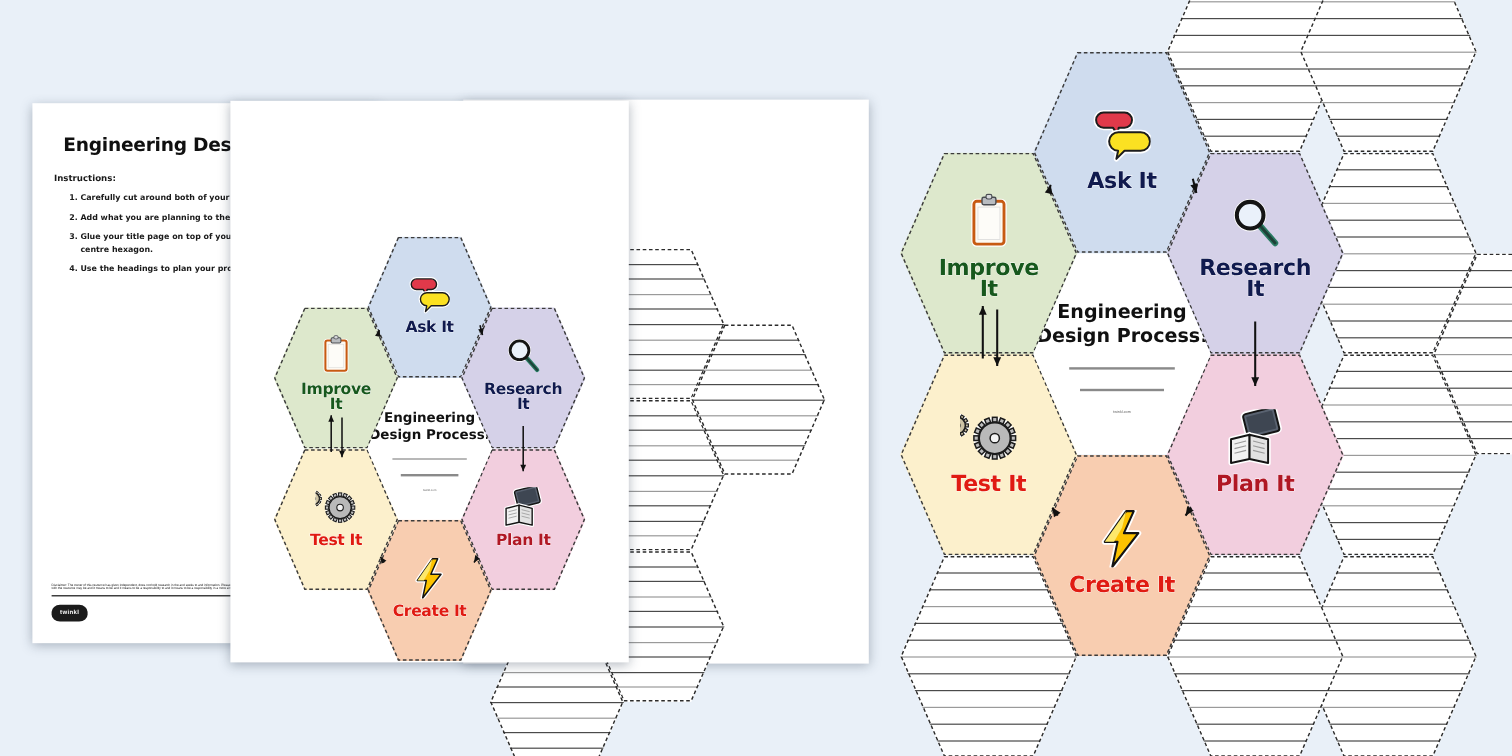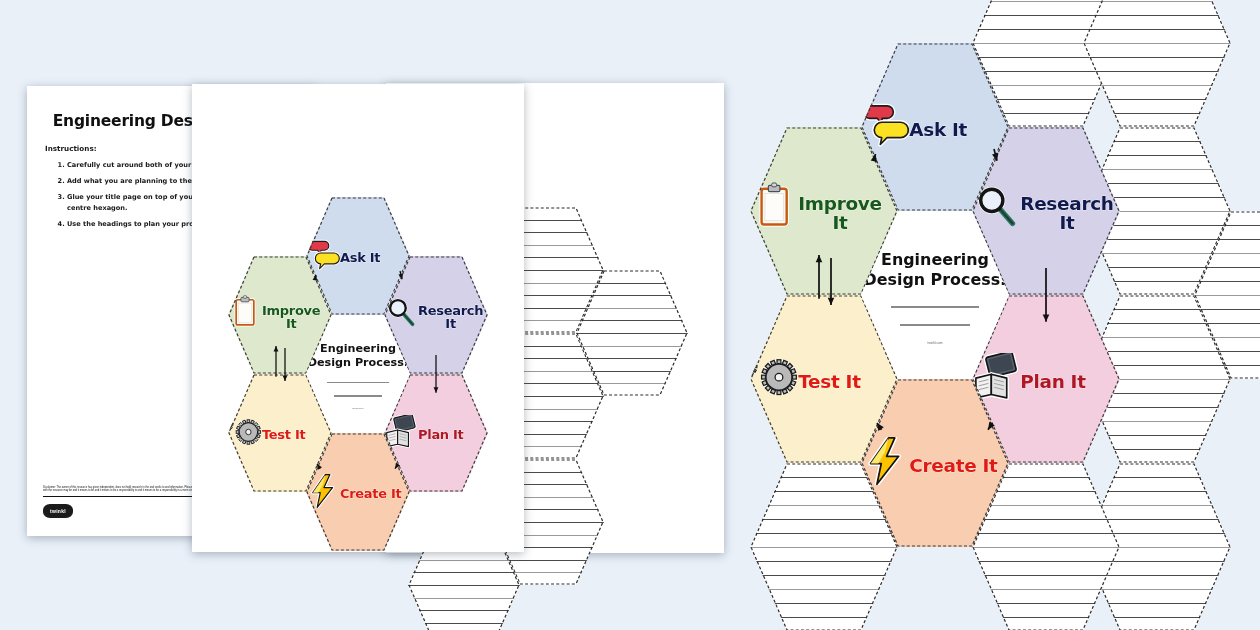--- a/index.html
+++ b/index.html
@@ -59,22 +59,22 @@
 
   
   #page-diagram { left: 192px; top: 84px; width: 332px; height: 468px; }
   
   #page-lined-left { left: 386px; top: 83px; width: 338px; height: 470px; }
 
   
   .hex {
     position: absolute;
     clip-path: polygon(25% 0%, 75% 0%, 100% 50%, 75% 100%, 25% 100%, 0% 50%);
-    display: flex; flex-direction: row;
-    align-items: center; 
+    display: flex; flex-direction: column;
+    align-items: center; justify-content: center;
   }
   .hex-label {
     font-family: "DejaVu Sans", sans-serif;
     font-weight: bold;
     text-align: center;
     line-height: 1.02;
     letter-spacing: -.3px;
   }
   .hex-icon { display: block; }
 

